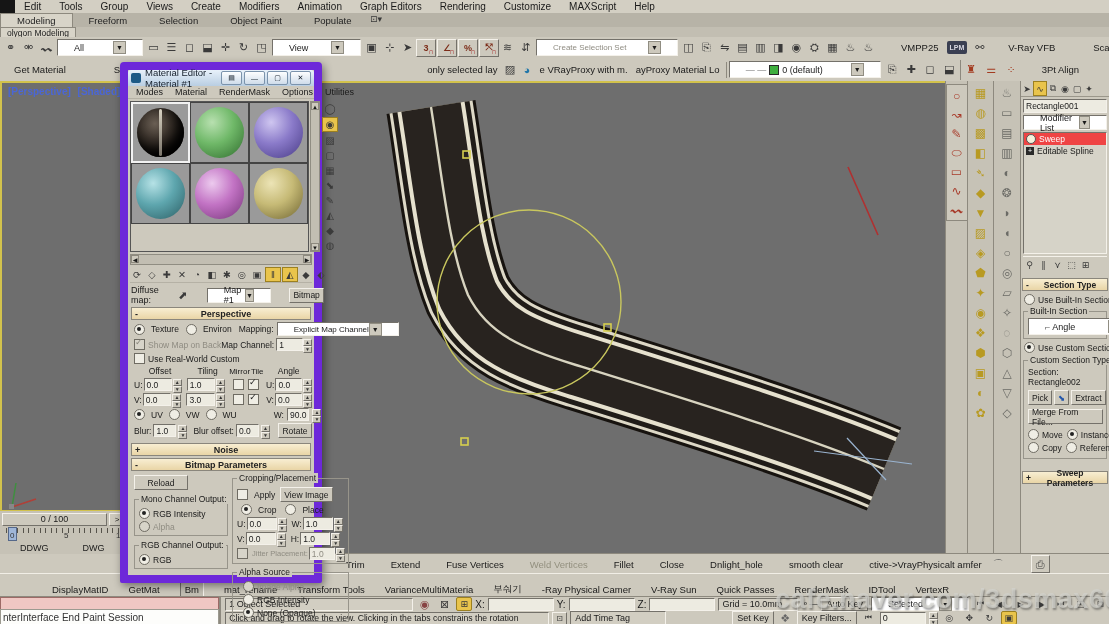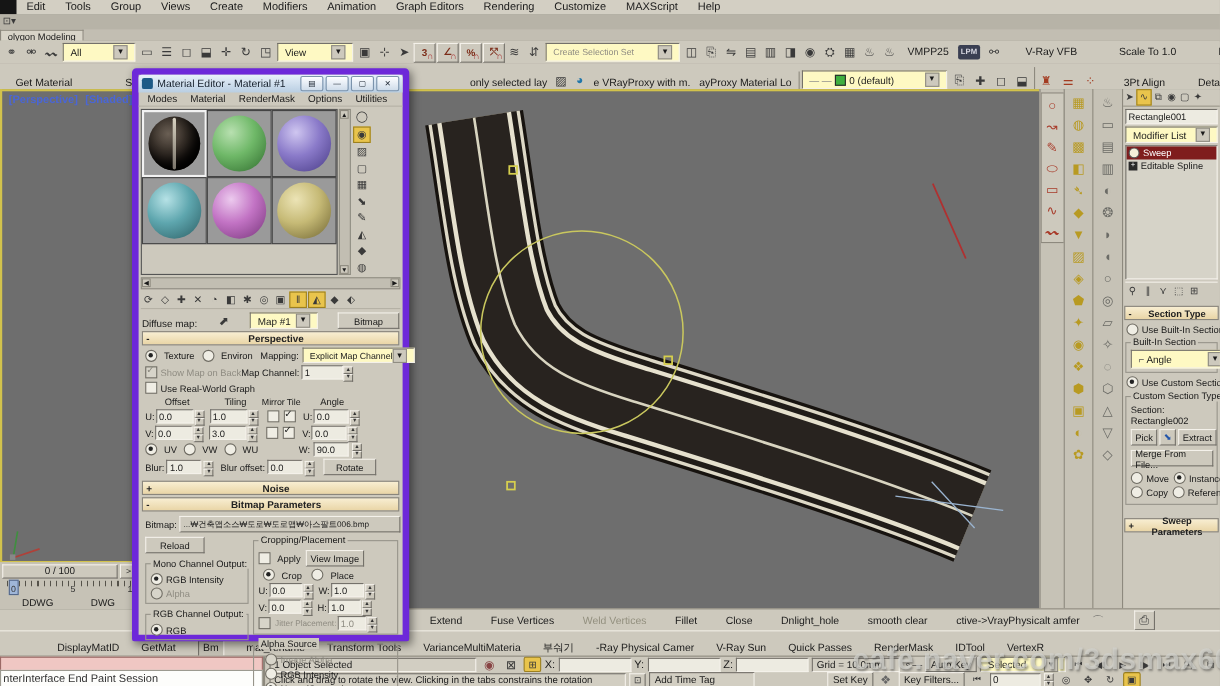--- a/index.html
+++ b/index.html
@@ -43,23 +43,23 @@
   #menubar{left:0;top:0;width:1109px;height:13px;background:#d3cfc3;border-bottom:1px solid #a29e92;display:flex;align-items:center}
   #menubar .mitem{padding:0 9px;font-size:10px}
   #appbox{width:15px;height:13px;background:#151515;flex:none}
   #ribbontabs{left:0;top:13px;width:1109px;height:14px;background:#b7b3a7;display:flex;align-items:flex-end}
   #ribbontabs .rtab{padding:1px 16px;font-size:9.5px;color:#222}
   #ribbontabs .rtab:nth-of-type(1){background:#d8d4c8;border:1px solid #8d897e;border-bottom:none}
   #ribbonstrip{left:0;top:27px;width:1109px;height:10px;background:#c2beb2;border-bottom:1px solid #9b978b}
   #ribbonstrip .stab{display:inline-block;background:#d8d4c8;border:1px solid #8d897e;border-bottom:none;
        padding:0 6px;font-size:8.5px;height:9px}
   #toolbar1{left:0;top:37px;width:1109px;height:21px;background:#cdc9bd;border-bottom:1px solid #a4a094;display:flex;align-items:center;overflow:hidden}
-  #toolbar2{left:0;top:58px;width:1109px;height:23px;background:#cdc9bd;border-bottom:1px solid #8d897e;display:flex;align-items:flex-end;overflow:hidden}
-  .ddown{height:15px;background:#fef9c3;border:1px solid;border-color:#74716a #f4f1ea #f4f1ea #74716a;
-         display:flex;align-items:center;font-size:9px;padding:0 6px;flex:none}
+  #toolbar2{left:0;top:58px;width:1109px;height:23px;background:#cdc9bd;border-bottom:1px solid #8d897e;display:flex;align-items:center;overflow:hidden}
+  .ddown{height:15px;background:#ffffff;border:1px solid;border-color:#74716a #f4f1ea #f4f1ea #74716a;
+         display:flex;align-items:center;font-size:9px;padding:0 16px;flex:none}
   .ddown .arr{margin-left:auto;width:11px;height:11px;background:#cdc9bd;border:1px solid #908d82;
         font-size:7px;display:flex;align-items:center;justify-content:center}
   .snapbtn{width:18px;height:16px;display:inline-flex;align-items:center;justify-content:center;
            font-size:9px;color:#7c2c18;flex:none;position:relative}
   .snapbtn .mag{position:absolute;right:1px;bottom:0;font-size:8px;color:#a33}
   
   #viewport{left:0;top:81px;width:945px;height:488px;background:#6e6e6e;
             border-top:2px solid #d2c24c;border-left:2px solid #d2c24c;border-bottom:1px solid #d2c24c;box-sizing:border-box}
   #vplabel{left:6px;top:3px;color:#4a66d6;font-size:10px;font-weight:bold}
   
@@ -84,21 +84,21 @@
   #vcol3 .icon{color:#6b6b66}
   
   #cpanel{left:1020px;top:81px;width:89px;height:515px;background:#cdc9bd;border-left:1px solid #8d897e;box-sizing:border-box;font-size:8.5px}
   #cptabs{display:flex;height:15px;align-items:center;border-bottom:1px solid #9b978b}
   #cptabs .icon{width:12px;height:13px;font-size:9px}
   #cptabs .icon:nth-of-type(2){background:#e9c44c;border:1px solid #9c8020}
   #cpname{margin:2px 2px;height:12px}
   #cpmodlist{margin:0 2px;height:13px}
   #cpstack{margin:2px 2px;height:120px;background:#d6d3c8;border:1px solid;border-color:#74716a #f4f1ea #f4f1ea #74716a;overflow:hidden}
   .stackrow{height:12px;display:flex;align-items:center;font-size:8.5px;padding:0 2px;gap:3px}
-  .stackrow.sel{background:#7f1d1d;color:#fff}
+  .stackrow.sel{background:#ef4444;color:#fff}
   .bulb{width:8px;height:8px;border-radius:50%;background:#f4f0da;border:1px solid #555;flex:none}
   .sqplus{width:8px;height:8px;background:#2a2a2a;color:#fff;font-size:7px;line-height:8px;text-align:center;flex:none}
   #cpstacktools{display:flex;align-items:center;height:15px;margin:0 2px;border-top:1px solid #f4f1ea;gap:1px}
   #cpstacktools .icon{width:13px;height:13px;font-size:9px}
   #cpanel .rollhead{font-size:8.5px}
   .cpbtn{height:13px;display:inline-flex;align-items:center;justify-content:center;font-size:8.5px;padding:0 3px}
   .rrow{display:flex;align-items:center;margin:3px 0 0 3px;font-size:8.5px;white-space:nowrap}
   
   #rowA{left:0;top:553px;width:1109px;height:20px;background:#cdc9bd;border-top:1px solid #8d897e;display:flex;align-items:center;z-index:1}
   #rowA .titem{white-space:nowrap;font-size:9.5px}
@@ -112,22 +112,22 @@
   #statusbar{left:0;top:596px;width:1109px;height:28px;background:#cdc9bd;border-top:1px solid #8d897e;display:flex;z-index:2}
   #listener{width:390px;height:28px;border-right:2px solid #8d897e;display:flex;flex-direction:column}
   #listener .pink{height:11px;background:#f0c7c3;border:1px solid #9c6a66;border-bottom:none}
   #listener .white{flex:1;background:#fdfdfb;border:1px solid #9c9a90;font-size:10px;color:#333;padding-left:2px;display:flex;align-items:center}
   #statright{flex:1;display:flex;flex-direction:column}
   .srow{height:14px;display:flex;align-items:center;gap:3px;padding-left:4px}
   .statpanel{width:300px;height:11px;font-size:9px;padding:0 3px;display:flex;align-items:center;white-space:nowrap;overflow:hidden}
   .xyzfield{width:60px;height:11px}
   .minibtn{height:12px;font-size:9px;padding:0 4px;display:inline-flex;align-items:center;white-space:nowrap}
   
-  #mewin{left:120px;top:62px;width:252px;height:521px;z-index:10;
-         background:#cdc9bd;border:6px solid #6d28d9;border-radius:4px 4px 2px 2px;
+  #mewin{left:120px;top:62px;width:202px;height:521px;z-index:10;
+         background:#cdc9bd;border:8px solid #6d28d9;border-radius:4px 4px 2px 2px;
          box-shadow:2px 3px 8px rgba(0,0,0,.45);box-sizing:border-box}
   #metitle{height:16px;background:linear-gradient(#e8f1fa,#b9cee2);border-radius:3px 3px 0 0;
            display:flex;align-items:center;padding:0 3px;font-size:9.5px;color:#16202c}
   #metitle .appicon{width:10px;height:10px;background:#1d5a86;border-radius:2px;margin-right:4px;flex:none}
   #metitle .wbtn{width:19px;height:12px;background:linear-gradient(#fdfeff,#cfdcea);border:1px solid #7b93ac;
                  border-radius:2px;font-size:7px;display:flex;align-items:center;justify-content:center;margin-left:2px;flex:none}
   #memenu{height:12px;display:flex;align-items:center;gap:0;border-bottom:1px solid #b5b1a5;padding-left:2px}
   #memenu .mitem{padding:0 6px;font-size:9px}
   #mesamples{margin:2px;display:flex}
   #megrid{width:177px;display:grid;grid-template-columns:repeat(3,59px);grid-template-rows:repeat(2,61px);
@@ -137,21 +137,21 @@
   .slot.active{border:2px solid #f2f2f2}
   #mevscroll{width:9px;display:flex;flex-direction:column;border:1px solid #908d82;background:#c2beb2;margin-left:1px}
   #mevscroll i,#mehscroll i{font-style:normal;font-size:6px;text-align:center;background:#cdc9bd;border:1px solid #8d897e;flex:none;width:8px;height:8px;line-height:8px;box-sizing:border-box}
   #mestrip{width:16px;display:flex;flex-direction:column;gap:2px;align-items:center;margin-left:2px;padding-top:1px}
   #mestrip .icon{width:14px;height:13px;font-size:10px}
   #mestrip .icon:nth-of-type(2){background:#e9c44c;border:1px solid #9c8020}
   #mehscroll{margin:0 2px;height:9px;border:1px solid #908d82;background:#c2beb2;display:flex}
   #metools{height:15px;display:flex;align-items:center;gap:1px;margin:2px;border-bottom:1px solid #b5b1a5}
   #metools .icon{width:14px;height:13px;font-size:9.5px}
   #metools .icon:nth-of-type(10),#metools .icon:nth-of-type(11){background:#e9c44c;border:1px solid #9c8020}
-  #memap{display:flex;align-items:flex-end;gap:18px;margin:2px 3px;font-size:9px}
+  #memap{display:flex;align-items:center;gap:18px;margin:2px 3px;font-size:9px}
   .mecontent{margin:0 2px;font-size:8.5px}
   .merow{display:flex;align-items:center;margin:2px 0 0 4px;white-space:nowrap}
   .mefield{height:11px;font-size:8.5px}
   .mecols{display:flex;margin:2px 2px 0 4px;gap:4px}
 </style>
 </head>
 <body>
 
 <div id="menubar" class="abs">
   <div id="appbox"></div>
@@ -166,20 +166,28 @@
       <span class="mitem">Animation</span>
       <span class="mitem">Graph Editors</span>
       <span class="mitem">Rendering</span>
       <span class="mitem">Customize</span>
       <span class="mitem">MAXScript</span>
       <span class="mitem">Help</span>
     </div>
 </div>
 
 <div id="ribbontabs" class="abs">
+  <div class="row">
+
+  <span class="rtab">Modeling</span>
+      <span class="rtab">Freeform</span>
+      <span class="rtab">Selection</span>
+      <span class="rtab">Object Paint</span>
+      <span class="rtab">Populate</span>
+    </div>
   <span class="icon" style="font-size:9px">⊡▾</span>
 </div>
 <div id="ribbonstrip" class="abs">
   <span class="stab">olygon Modeling</span>
 </div>
 
 <div id="toolbar1" class="abs">
   <div class="row" style="gap:1px;padding-left:2px">
 
   <span class="icon">⚭</span>
@@ -245,21 +253,21 @@
       <span class="icon">⇋</span>
       <span class="icon">▤</span>
       <span class="icon">▥</span>
       <span class="icon">◨</span>
       <span class="icon">◉</span>
       <span class="icon">⛭</span>
       <span class="icon">▦</span>
       <span class="icon">♨</span>
       <span class="icon">♨</span>
     </div>
-  <span class="txtbtn" style="margin-left:4px">VMPP25</span>
+  <span class="txtbtn" style="margin-left:20px">VMPP25</span>
   <span style="background:#3a3f52;color:#d8d8e2;font-size:7px;font-weight:bold;padding:3px 3px;border-radius:2px;margin:0 4px">LPM</span>
   <span class="icon">⚯</span>
   <div class="row" style="gap:30px;margin-left:16px">
 
   <span class="txtbtn">V-Ray VFB</span>
       <span class="txtbtn">Scale To 1.0</span>
       <span class="txtbtn">Perspective</span>
     </div>
 </div>
 
@@ -710,21 +718,21 @@
       <span class="dim">Show Map on Back</span>
       <span style="">Map Channel:</span>
       <span class="field mefield" style="width:32px;margin-left:2px">1</span>
       <span class="spin">
           <i>▲</i>
           <i>▼</i>
         </span>
     </div>
     <div class="merow">
       <span class="cb"></span>
-      <span>Use Real-World Graph</span>
+      <span>Use Real-World Custom</span>
     </div>
     <div class="merow" style="gap:0">
       <span style="width:58px;text-align:center">Offset</span>
       <span style="width:48px;text-align:center">Tiling</span>
       <span style="width:20px;text-align:center;font-size:8px">Mirror</span>
       <span style="width:18px;text-align:center;font-size:8px">Tile</span>
       <span style="width:52px;text-align:center">Angle</span>
     </div>
     <div class="merow" style="gap:1px">
       <span>U:</span>
@@ -800,24 +808,20 @@
 
     <div class="rollhead" style="margin-top:5px">
       <span class="pm">+</span>
       <span class="rtitle">Noise</span>
     </div>
     <div class="rollhead">
       <span class="pm">-</span>
       <span class="rtitle">Bitmap Parameters</span>
     </div>
 
-    <div class="merow" style="gap:2px;margin-top:4px">
-      <span>Bitmap:</span>
-      <span class="cpbtn btn3d" style="flex:1;font-size:7.5px;justify-content:flex-start;overflow:hidden">...₩건축맵소스₩도로₩도로맵₩아스팔트006.bmp</span>
-    </div>
 
     <div class="mecols">
 
       <div style="width:94px;flex:none">
         <span class="cpbtn btn3d" style="width:46px;margin-top:2px">Reload</span>
         <div class="grp" style="margin-top:9px">
           <span class="glabel">Mono Channel Output:</span>
           <div class="merow" style="margin-left:0">
               <span class="rb sel"></span>
               <span>RGB Intensity</span>

